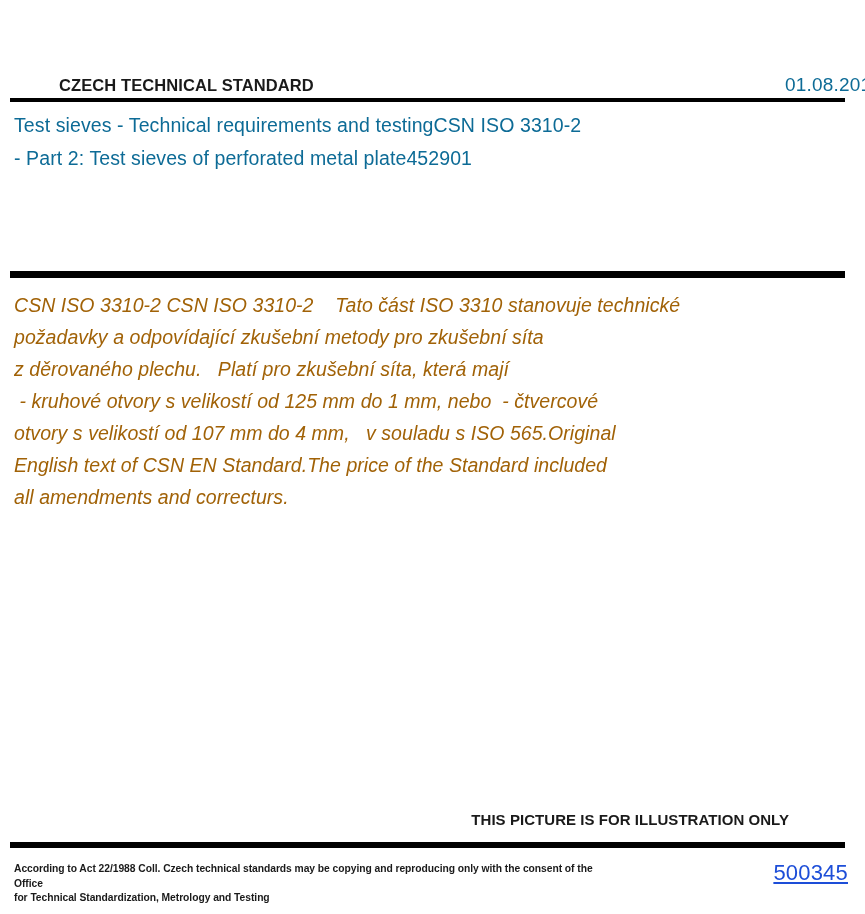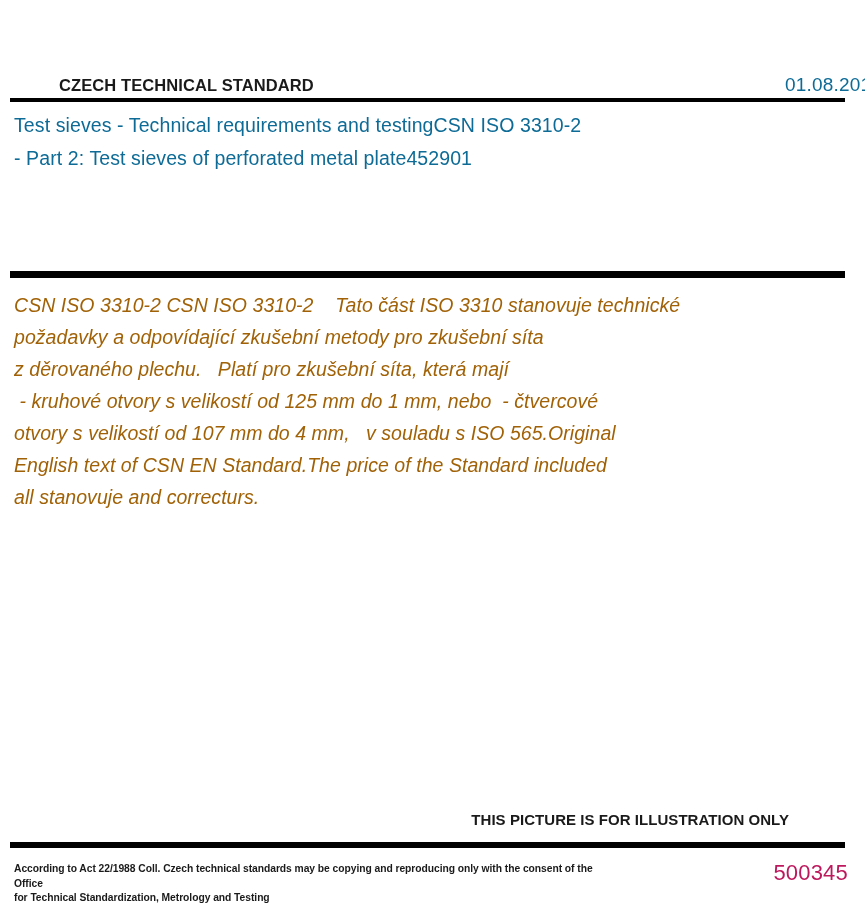--- a/index.html
+++ b/index.html
@@ -145,23 +145,24 @@
     font-size: 10.3px;
     line-height: 14.5px;
     color: #1a1a1a;
     letter-spacing: -0.05px;
   }
   .footer-code {
     position: absolute;
     right: 17px;
     top: 860px;
     font-size: 22px;
-    color: #be185d;
+    color: #1d4ed8;
     letter-spacing: 0.2px;
     text-align: right;
+    text-decoration: underline;
   }
 </style>
 </head>
 <body>
 
 <div class="page">
 
   <div class="header-row">
     <div class="header-title">CZECH TECHNICAL STANDARD</div>
     <div class="header-date">01.08.2016</div>
@@ -182,21 +183,21 @@
 
   <div class="rule-thick"></div>
 
   <div class="body-block">
     <div class="body-line">CSN ISO 3310-2 CSN ISO 3310-2    Tato část ISO 3310 stanovuje technické</div>
     <div class="body-line">požadavky a odpovídající zkušební metody pro zkušební síta</div>
     <div class="body-line">z děrovaného plechu.   Platí pro zkušební síta, která mají</div>
     <div class="body-line"> - kruhové otvory s velikostí od 125 mm do 1 mm, nebo  - čtvercové</div>
     <div class="body-line">otvory s velikostí od 107 mm do 4 mm,   v souladu s ISO 565.Original</div>
     <div class="body-line">English text of CSN EN Standard.The price of the Standard included</div>
-    <div class="body-line">all stanovuje and correcturs.</div>
+    <div class="body-line">all amendments and correcturs.</div>
   </div>
 
   <div class="illustration-note">THIS PICTURE IS FOR ILLUSTRATION ONLY</div>
 
   <div class="rule-footer"></div>
 
   <div class="footer-legal">
     <div>According to Act 22/1988 Coll. Czech technical standards may be copying and reproducing only with the consent of the Office</div>
     <div>for Technical Standardization, Metrology and Testing</div>
   </div>

